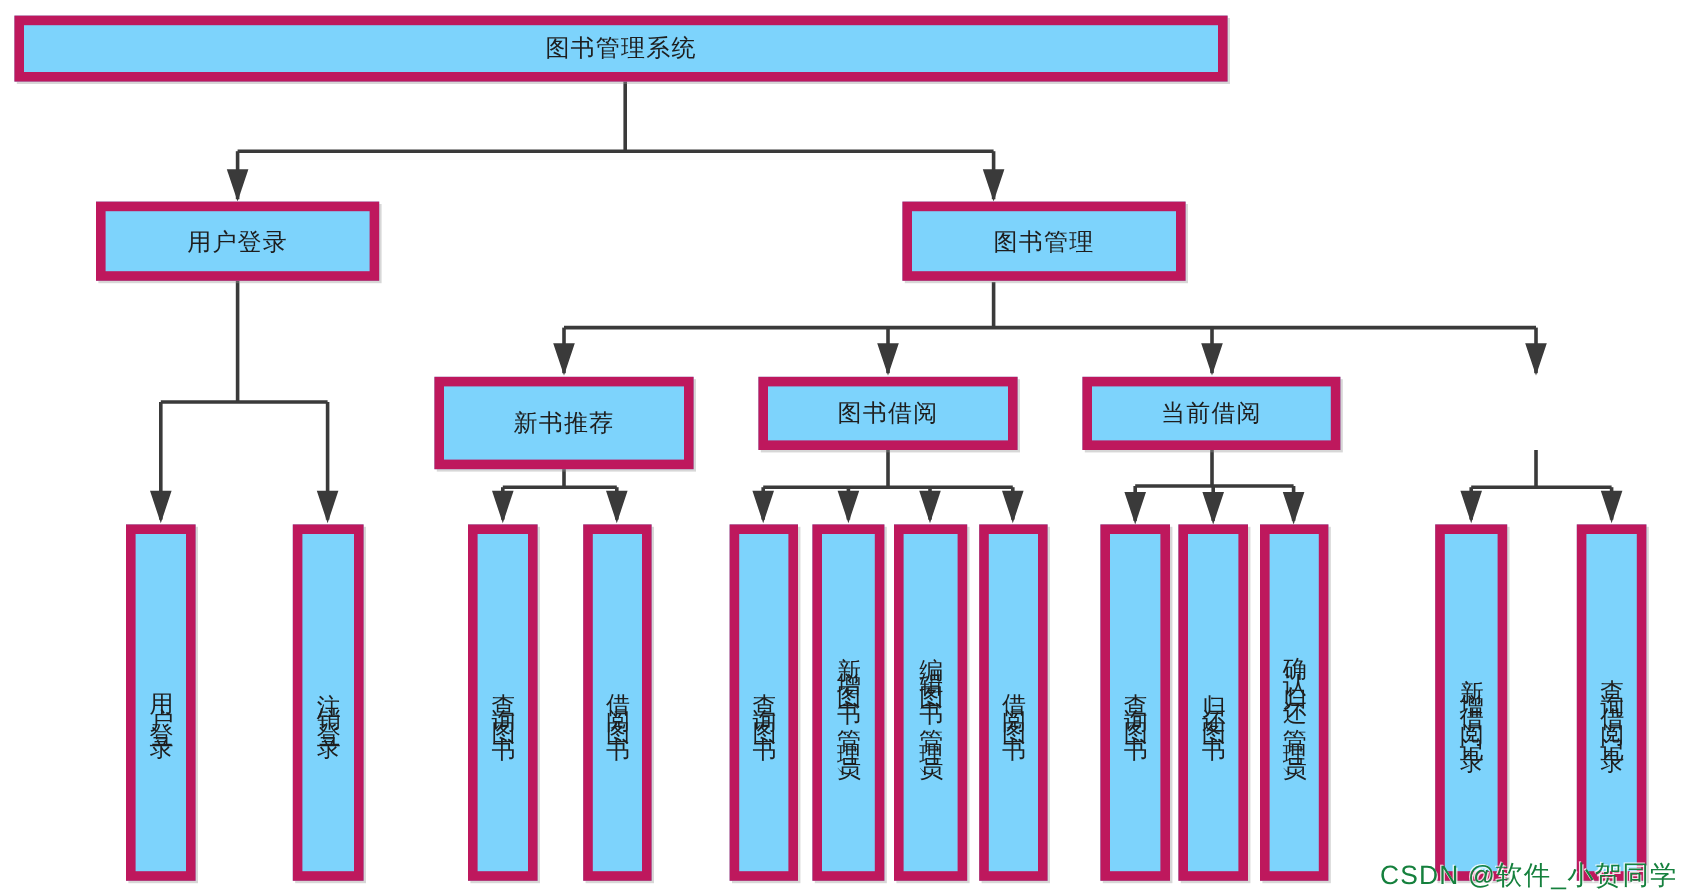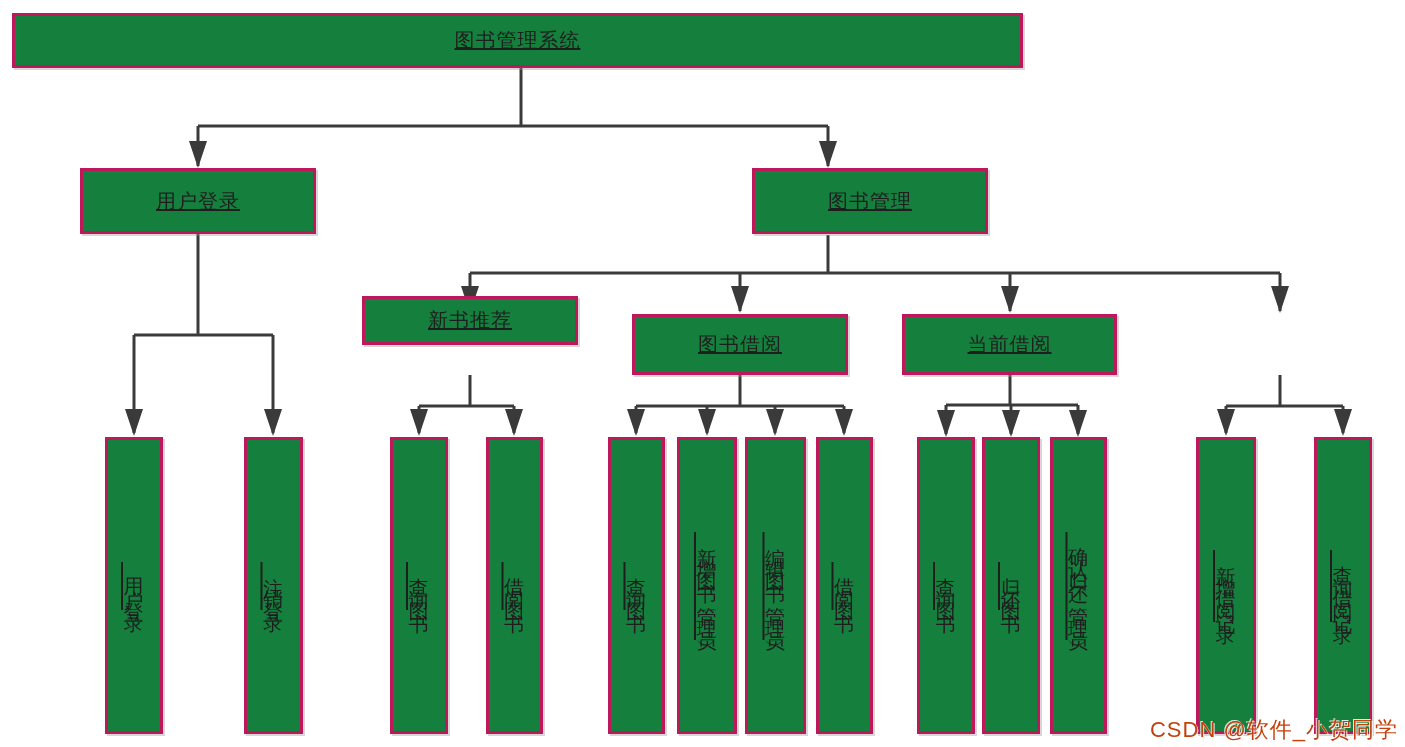--- a/index.html
+++ b/index.html
@@ -16,48 +16,47 @@
     overflow: hidden;
   }
   .connectors {
     position: absolute;
     left: 0;
     top: 0;
   }
   .node {
     position: absolute;
     box-sizing: border-box;
-    border: 3px solid #be185d;
-    background: #15803d;
+    border: 8px solid #be185d;
+    background: #7dd3fc;
     box-shadow: 2px 2px 0 rgba(150,150,150,0.38);
     display: flex;
     align-items: center;
     justify-content: center;
     color: #1e1e1e;
-    text-decoration: underline;
   }
   .node.h {
     font-size: 20px;
     letter-spacing: 1px;
     white-space: nowrap;
   }
   .leaf .vtext {
     writing-mode: vertical-rl;
     text-orientation: mixed;
     font-size: 20px;
     line-height: 1;
     letter-spacing: 12px;
     color: #1e1e1e;
   }
   .watermark {
     position: absolute;
     right: 7px;
     top: 715px;
     font-size: 22px;
-    color: #c2410c;
+    color: #15803d;
     letter-spacing: 1px;
     white-space: nowrap;
     text-shadow: 1px 1px 0 rgba(255,255,255,0.85), -1px -1px 0 rgba(255,255,255,0.85);
   }
 </style>
 </head>
 <body>
 
 <div class="canvas">
 
@@ -125,21 +124,21 @@
       <polygon points="1217,409 1235,409 1226,436"></polygon>
       <polygon points="1334,409 1352,409 1343,436"></polygon>
     </g>
   </svg>
 
   <div class="node h" style="left:12px; top:13px; width:1011px; height:55px;">图书管理系统</div>
 
   <div class="node h" style="left:80px; top:168px; width:236px; height:66px;">用户登录</div>
   <div class="node h" style="left:752px; top:168px; width:236px; height:66px;">图书管理</div>
 
-  <div class="node h" style="left:362px; top:296px; width:216px; height:49px;">新书推荐</div>
+  <div class="node h" style="left:362px; top:314px; width:216px; height:77px;">新书推荐</div>
   <div class="node h" style="left:632px; top:314px; width:216px; height:61px;">图书借阅</div>
   <div class="node h" style="left:902px; top:314px; width:215px; height:61px;">当前借阅</div>
 
   <div class="node leaf" style="left:105px; top:437px; width:58px; height:297px;">
     <span class="vtext">用户登录</span>
   </div>
   <div class="node leaf" style="left:244px; top:437px; width:59px; height:297px;">
     <span class="vtext">注销登录</span>
   </div>
 

